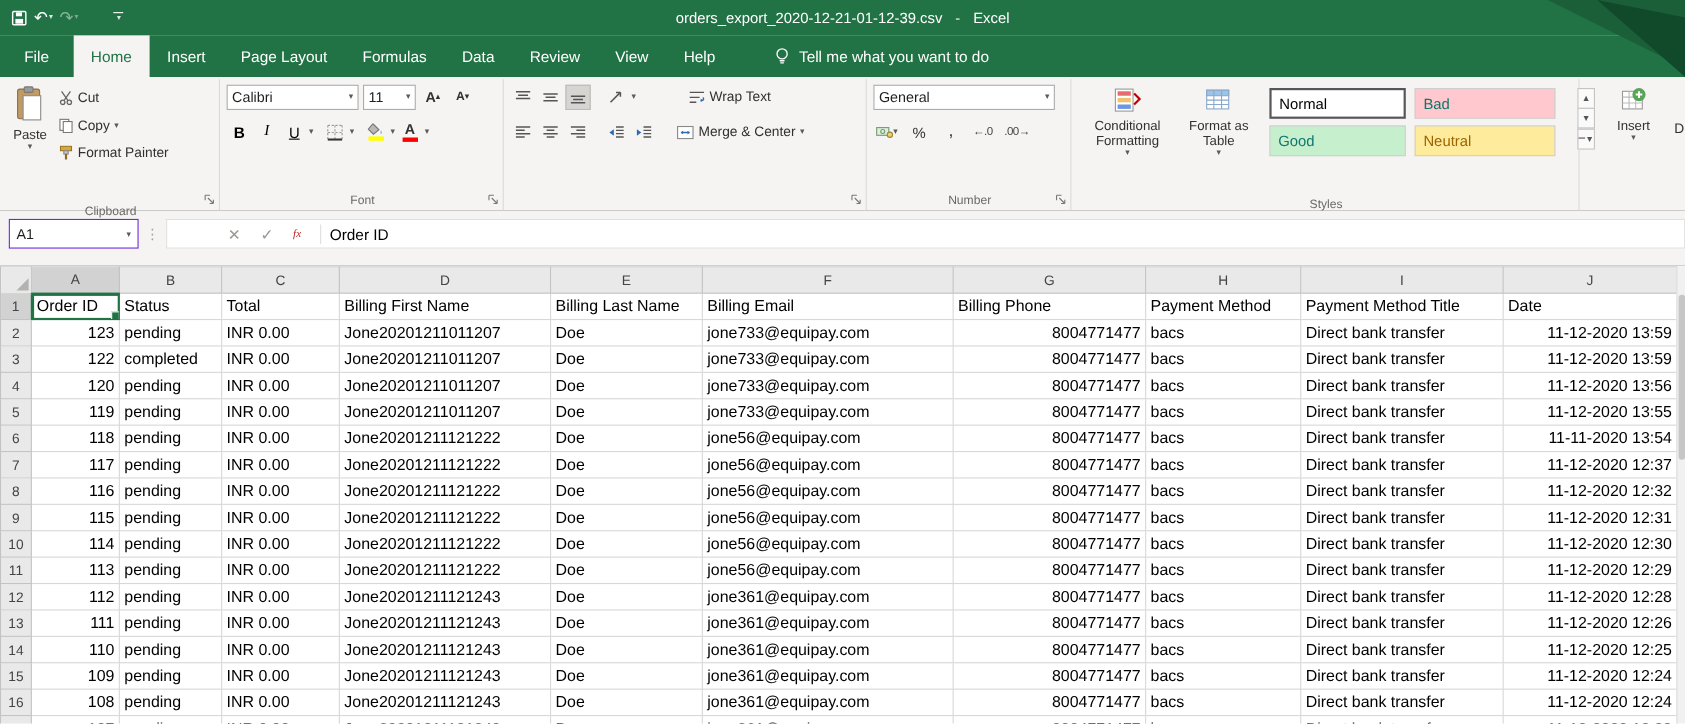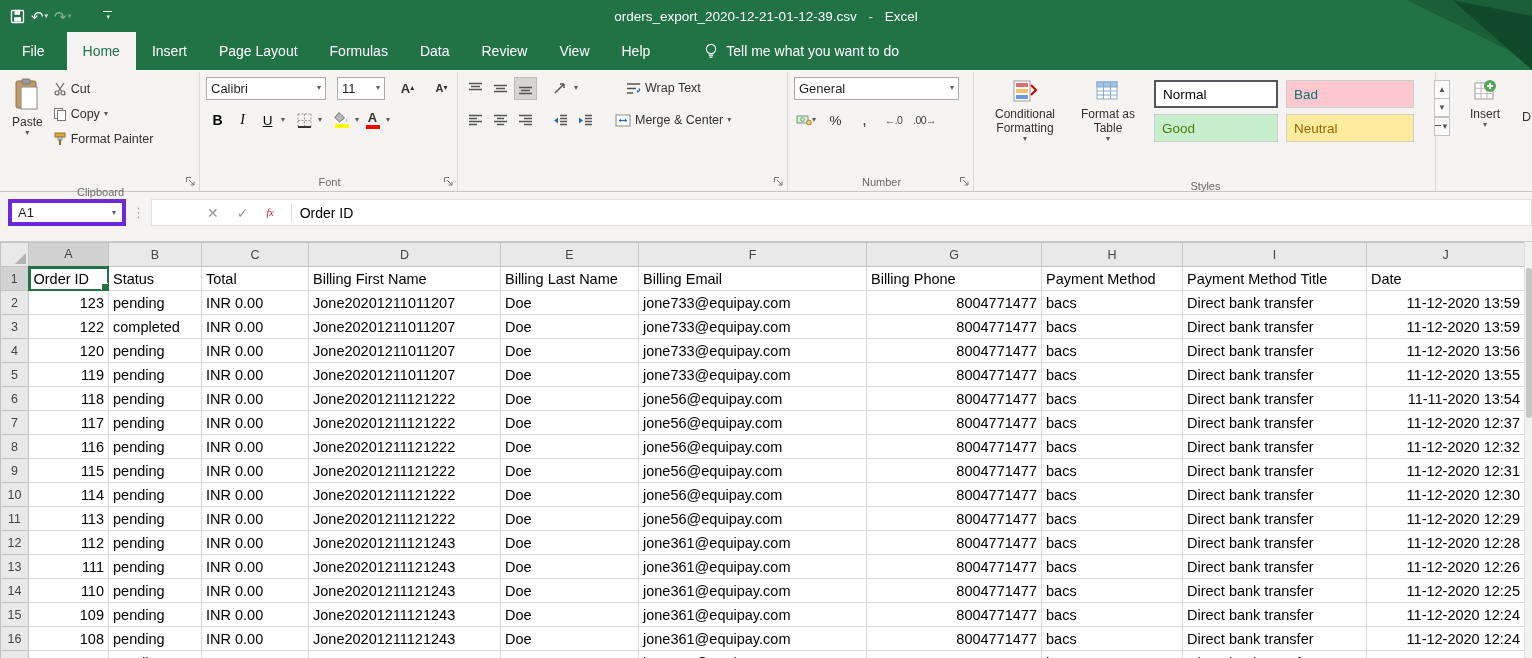--- a/index.html
+++ b/index.html
@@ -47,32 +47,32 @@
   .b-under { text-decoration:underline; font-size:13.5px; }
   .colorbtn { display:flex; flex-direction:column; align-items:center; justify-content:center; }
   .swatch { width:14px; height:4px; margin-top:1px; }
   .glyphA { font-size:13px; font-weight:bold; color:#323130; line-height:13px; }
   .tiny-ar { font-size:8px; line-height:8px; color:#323130; }
   .num-sm { font-size:10.5px; color:#444; letter-spacing:-0.5px; }
   .gallery { display:grid; grid-template-columns:124px 128px; grid-auto-rows:28px; gap:6px 8px; margin:6px 18px 0 8px; }
   .gcell { display:flex; align-items:center; padding-left:7px; font-size:13.5px; border:1px solid #cfcfcf; background:#fff; cursor:default; }
   .gcell.normal { border:2px solid #55565a; color:#000; }
   .gcell.bad { background:#ffc7ce; color:#0f766e; }
-  .gcell.good { background:#c6efce; color:#4d7c0f; }
+  .gcell.good { background:#c6efce; color:#0f766e; }
   .gcell.neutral { background:#ffeb9c; color:#9c6500; }
   .gscroll { display:flex; flex-direction:column; margin:6px 0 0 2px; }
   .gscroll span { width:16px; height:19px; border:1px solid #c6c4c2; background:#fafafa; color:#555; font-size:8px;
     display:flex; align-items:center; justify-content:center; margin-bottom:-1px; cursor:default; }
   .gscroll .more i { border-top:1.5px solid #555; display:block; width:7px; margin-bottom:1px; }
   .cells-group { border-right:none; }
   .delete-stub { position:absolute; left:86px; top:38px; font-size:12.5px; color:#323130; white-space:nowrap; }
 
   
   .formula-row { height:50px; background:#f5f4f2; border-bottom:1px solid #cfcdcb; display:flex; align-items:center; padding:4px 0 12px 8px; flex:none; }
-  .namebox { width:118px; height:27px; background:#fff; border:4px solid #6d28d9; display:flex; align-items:center; padding:0 6px; font-size:13px; color:#1f1f1f; justify-content:space-between; }
+  .namebox { width:118px; height:27px; background:#fff; border:1px solid #6d28d9; display:flex; align-items:center; padding:0 6px; font-size:13px; color:#1f1f1f; justify-content:space-between; }
   .fdots { color:#a09e9b; font-size:13px; margin:0 6px; cursor:default; }
   .fwrap { flex:1; height:27px; background:#fff; border:1px solid #e3e1df; display:flex; align-items:center; padding-left:46px; }
   .fbtn { color:#9a9894; font-size:14px; padding:0 9px; cursor:default; }
   .fbtn.fx { color:#b91c1c; font-style:italic; font-family:"Liberation Serif", serif; font-size:10px; }
   .fsep { width:1px; height:18px; background:#e0deDC; margin:0 8px; }
   .fcontent { font-size:14px; color:#000; }
 
   
   .sheet-area { flex:1; position:relative; background:#fff; overflow:hidden; }
   table.sheet { border-collapse:collapse; table-layout:fixed; width:1524px; }
@@ -203,21 +203,21 @@
       <span class="launcher">
         <svg width="11" height="11" viewBox="0 0 11 11">
             <path d="M1.5 1.5 H6 M1.5 1.5 V6" stroke="#777" fill="none"></path>
             <path d="M4 4 L9 9 M9 9 H5.6 M9 9 V5.6" stroke="#777" fill="none"></path>
           </svg>
       </span>
     </div>
 
     <div class="group" style="width:258px;">
       <div style="display:flex;flex-direction:column;flex:1;">
-        <div class="rowline" style="gap:4px;justify-content:space-between;">
+        <div class="rowline" style="gap:4px;">
           <div class="combo" style="width:120px;">
             <span>Calibri</span>
               <span class="dd">▾</span>
           </div>
           <div class="combo" style="width:48px;">
             <span>11</span>
               <span class="dd">▾</span>
           </div>
           <div class="iconbtn">
             <span class="glyphA">A</span>

